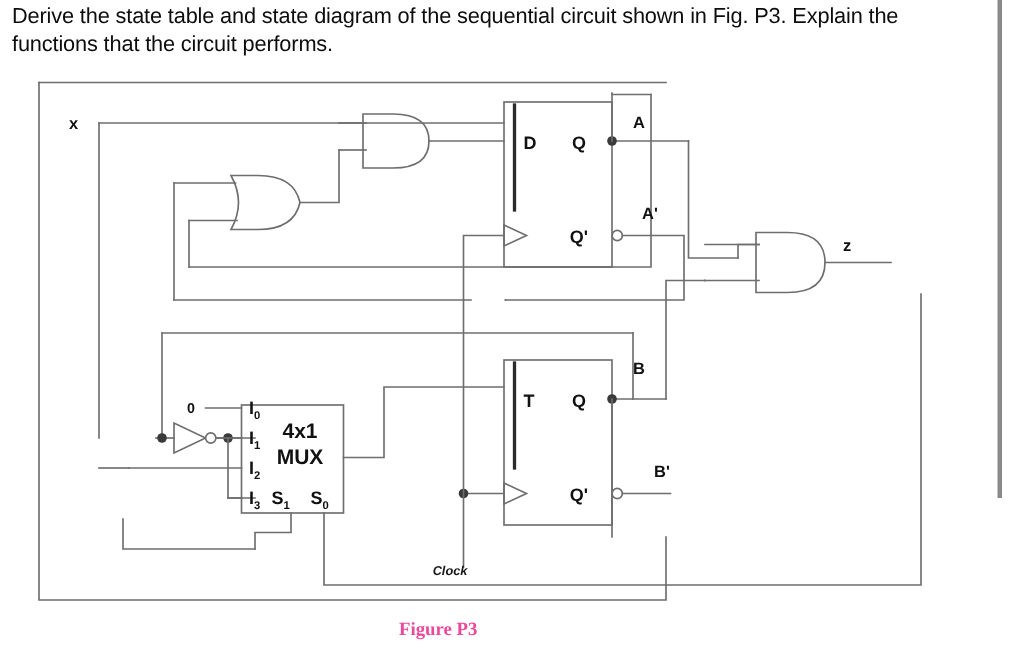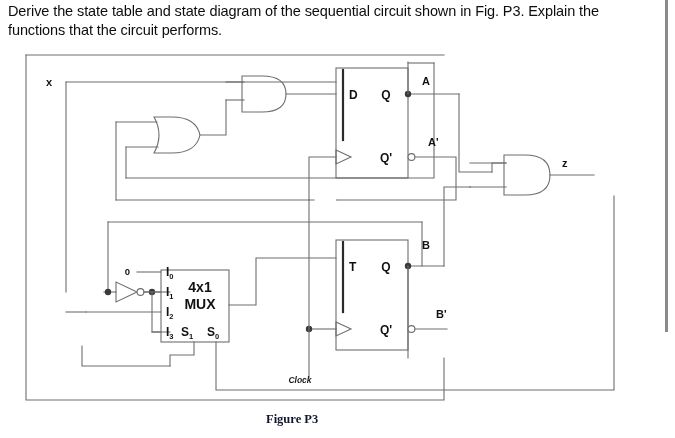--- a/index.html
+++ b/index.html
@@ -69,21 +69,21 @@
     font-weight: bold;
     fill: #1a1a1a;
   }
   .fig-caption {
     position: absolute;
     left: 262px;
     top: 412px;
     font-family: "Liberation Serif", serif;
     font-weight: bold;
     font-size: 12.5px;
-    color: #0f172a;
+    color: #ec4899;
   }
 </style>
 </head>
 <body>
 
 <div id="root">
 
   <div class="question">Derive the state table and state diagram of the sequential circuit shown in Fig. P3. Explain the functions that the circuit performs.</div>
 
   <div class="scroll-rail"></div>

